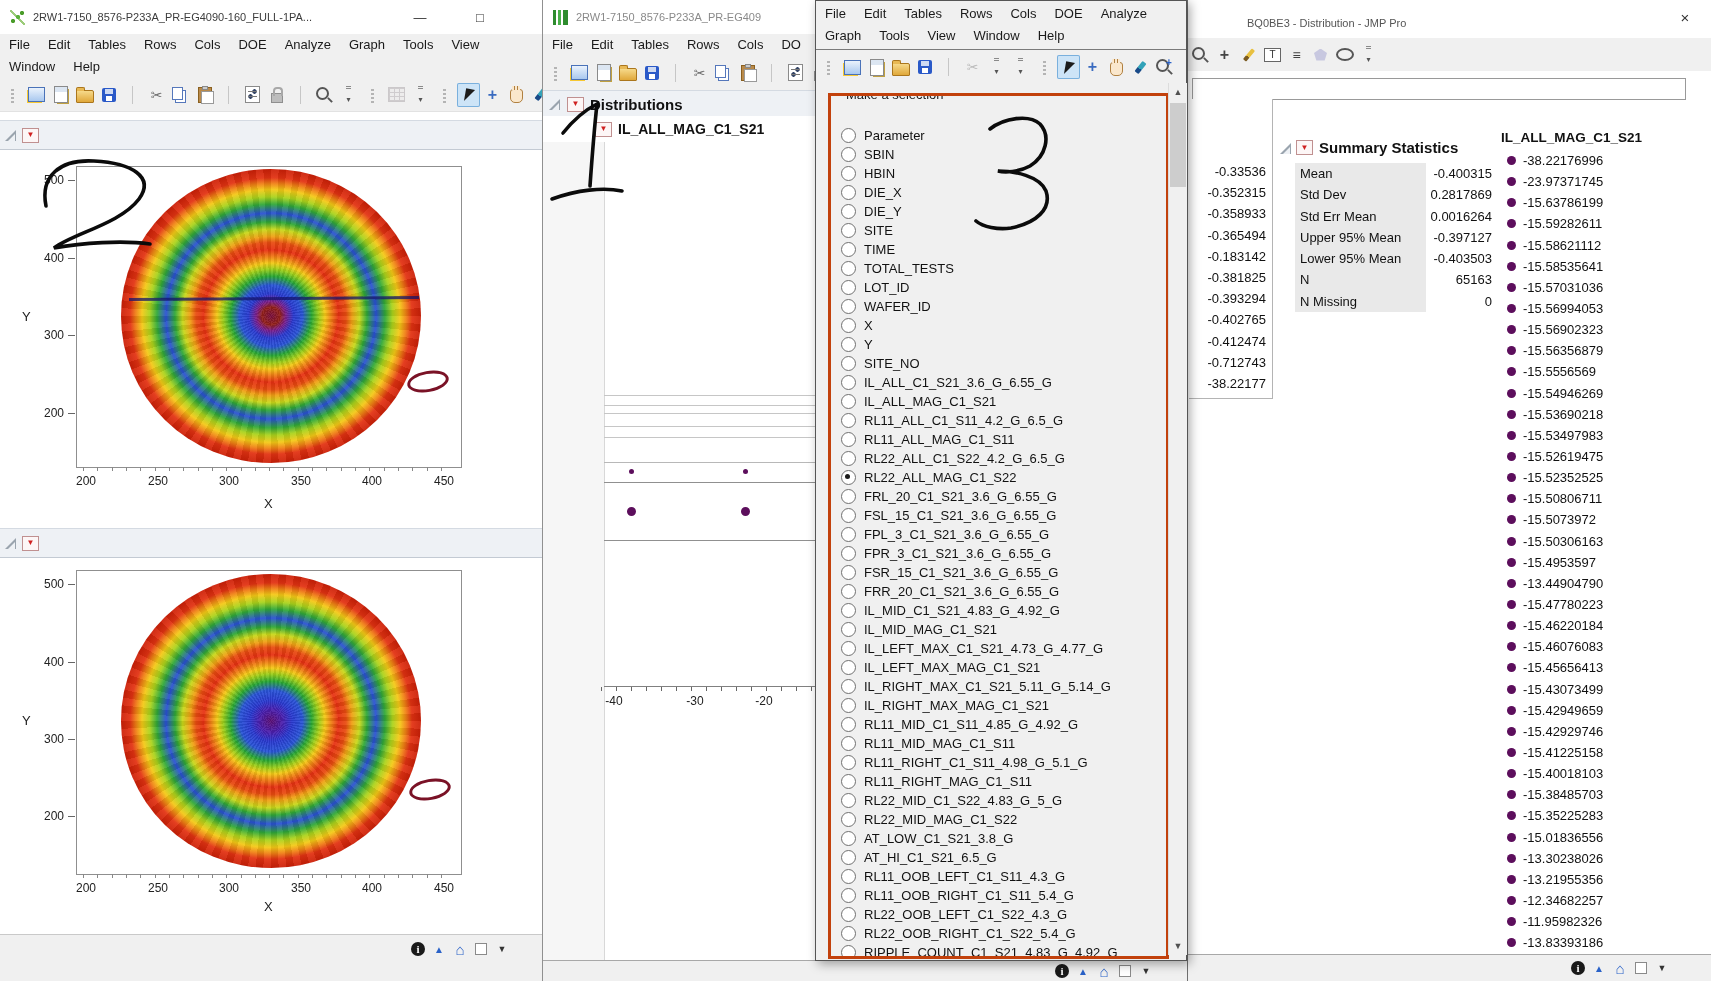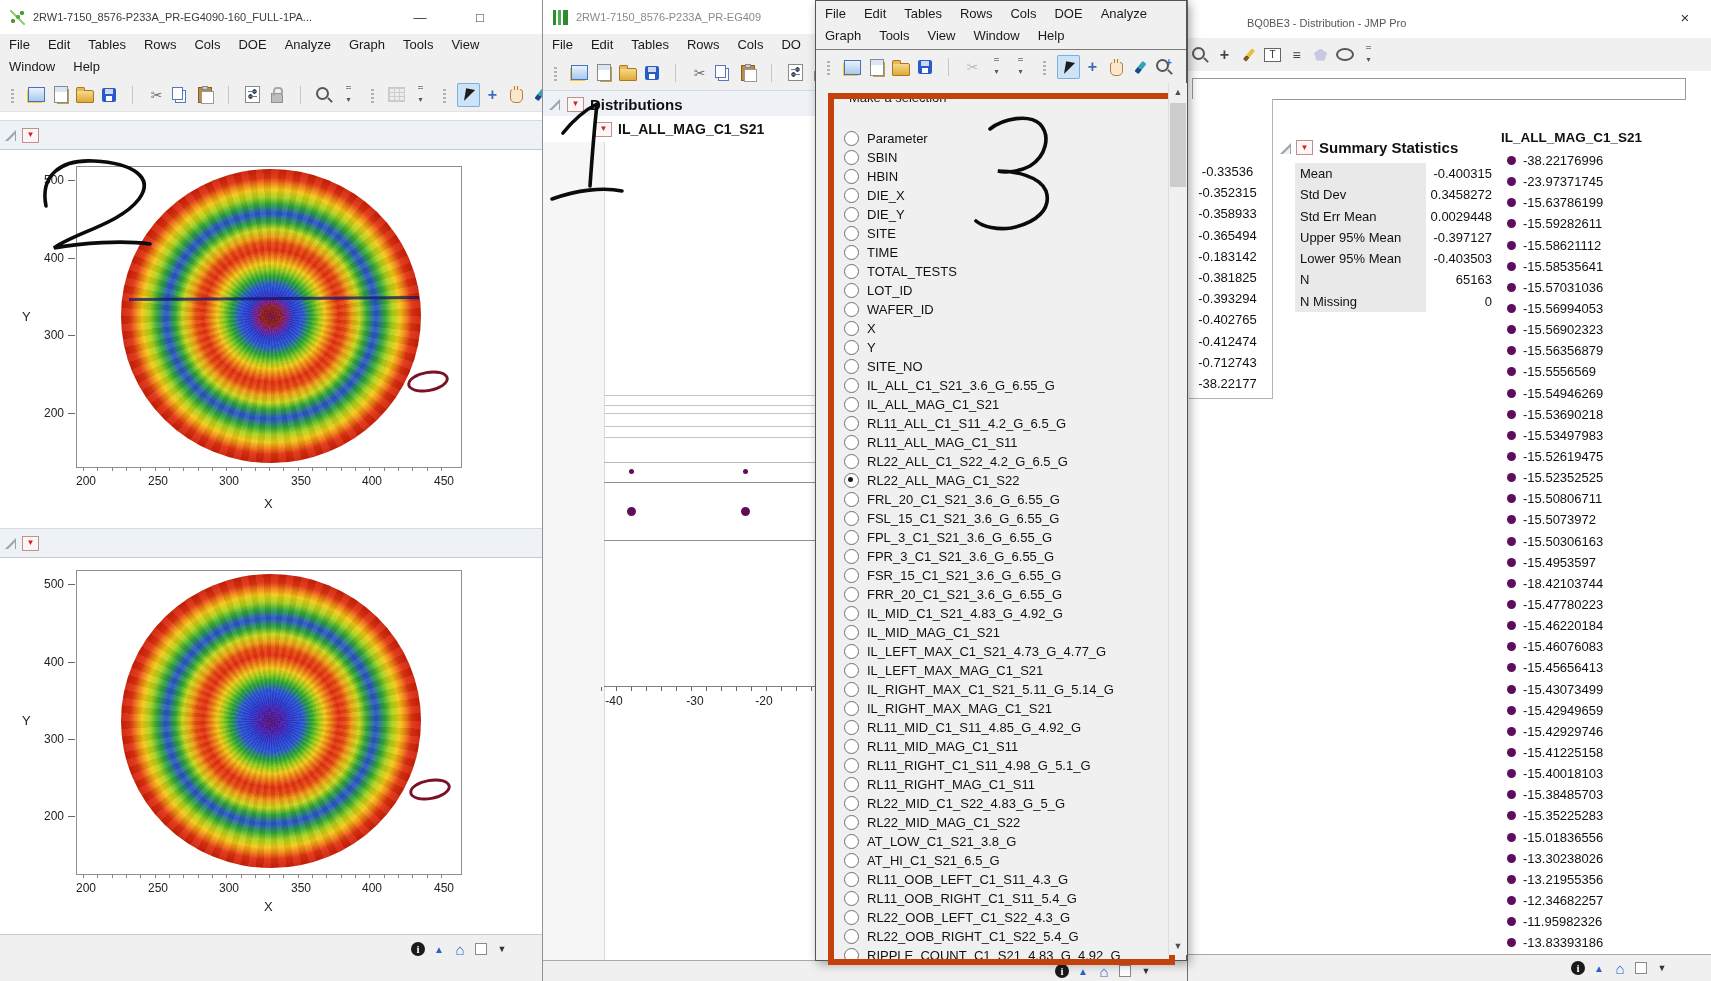--- a/index.html
+++ b/index.html
@@ -71,34 +71,34 @@
   .ytick-label{position:absolute;font-size:12px;color:#222;text-align:right;width:34px;transform:translateY(-50%);}
   .axis-name{position:absolute;font-size:13px;color:#222;}
   .gridline{position:absolute;height:1px;background:#c6c6c6;}
   .pdot{position:absolute;border-radius:50%;background:#5c0e5c;}
   
   .radio-row{display:flex;align-items:center;height:19px;padding-left:10px;}
   .radio{width:13px;height:13px;border:1px solid #707070;border-radius:50%;background:#fff;margin-right:8px;position:relative;flex:0 0 auto;}
   .radio-row.checked .radio::after{content:"";position:absolute;left:3px;top:3px;width:5px;height:5px;border-radius:50%;background:#1a1a1a;}
   .radio-label{font-size:13px;color:#111;white-space:nowrap;}
   
-  .qrow{height:21.2px;line-height:21.2px;font-size:13px;color:#111;text-align:center;padding-right:6px;}
+  .qrow{height:21.2px;line-height:21.2px;font-size:13px;color:#111;text-align:right;padding-right:6px;}
   .srow{display:flex;height:21.3px;line-height:21.3px;font-size:13px;}
   .slabel{width:126px;background:#e9e9e9;padding-left:5px;color:#111;}
   .sval{flex:1;text-align:right;color:#111;}
   .drow{display:flex;align-items:center;height:21.15px;font-size:13px;color:#111;}
   .ddot{width:9px;height:9px;border-radius:50%;background:#5c0e5c;margin:0 7px 0 6px;flex:0 0 auto;}
   .appicon{width:15px;height:15px;margin-left:10px;flex:0 0 auto;}
   .app-biv{background:radial-gradient(circle at 3px 11px,#4a9c2a 1.8px,transparent 2.4px),radial-gradient(circle at 8px 7px,#5ab03a 1.8px,transparent 2.4px),radial-gradient(circle at 12px 3px,#4a9c2a 1.8px,transparent 2.4px),linear-gradient(45deg,transparent 46%,#9ccc7a 46% 54%,transparent 54%);}
   .app-dist{background:linear-gradient(0deg,#2e8c2e 0 100%);background:repeating-linear-gradient(90deg,#2e8c2e 0 3px,#fff 3px 5px,#48b048 5px 8px,#fff 8px 10px,#2e8c2e 10px 13px);}
   .wctl{font-size:13px;color:#333;width:30px;text-align:center;flex:0 0 auto;}
   .scrollbar{position:absolute;background:#f0f0f0;border-left:1px solid #dcdcdc;}
   .sb-btn{position:absolute;left:0;right:0;height:18px;color:#505050;font-size:9px;text-align:center;line-height:18px;background:#f0f0f0;}
   .sb-thumb{position:absolute;left:1px;right:1px;background:#cdcdcd;}
-  .groupbox{position:absolute;border:6px solid #c2410c;text-align:center;}
+  .groupbox{position:absolute;border:3px solid #c2410c;text-align:center;}
   .grouplabel{position:absolute;top:-9px;left:10px;background:#f0f0f0;padding:0 5px;font-size:13px;color:#1a1a1a;}
   .ink{position:absolute;left:0;top:0;z-index:50;pointer-events:none;}
 </style>
 </head>
 <body>
 
 <div id="stage">
 
   <section class="win" id="w1" style="left:0;top:0;width:542px;height:981px;">
     <div class="titlebar">
@@ -465,25 +465,25 @@
         </span>
       <span class="otitle">Summary Statistics</span>
     </div>
     <div id="summary-rows" style="position:absolute;left:107px;top:163px;width:197px;">
         <div class="srow">
           <span class="slabel">Mean</span>
           <span class="sval">-0.400315</span>
         </div>
         <div class="srow">
           <span class="slabel">Std Dev</span>
-          <span class="sval">0.3458272</span>
+          <span class="sval">0.2817869</span>
         </div>
         <div class="srow">
           <span class="slabel">Std Err Mean</span>
-          <span class="sval">0.0029448</span>
+          <span class="sval">0.0016264</span>
         </div>
         <div class="srow">
           <span class="slabel">Upper 95% Mean</span>
           <span class="sval">-0.397127</span>
         </div>
         <div class="srow">
           <span class="slabel">Lower 95% Mean</span>
           <span class="sval">-0.403503</span>
         </div>
         <div class="srow">
@@ -573,21 +573,21 @@
         <div class="drow">
           <span class="ddot"></span>
           <span>-15.50306163</span>
         </div>
         <div class="drow">
           <span class="ddot"></span>
           <span>-15.4953597</span>
         </div>
         <div class="drow">
           <span class="ddot"></span>
-          <span>-18.42103744</span>
+          <span>-13.44904790</span>
         </div>
         <div class="drow">
           <span class="ddot"></span>
           <span>-15.47780223</span>
         </div>
         <div class="drow">
           <span class="ddot"></span>
           <span>-15.46220184</span>
         </div>
         <div class="drow">

